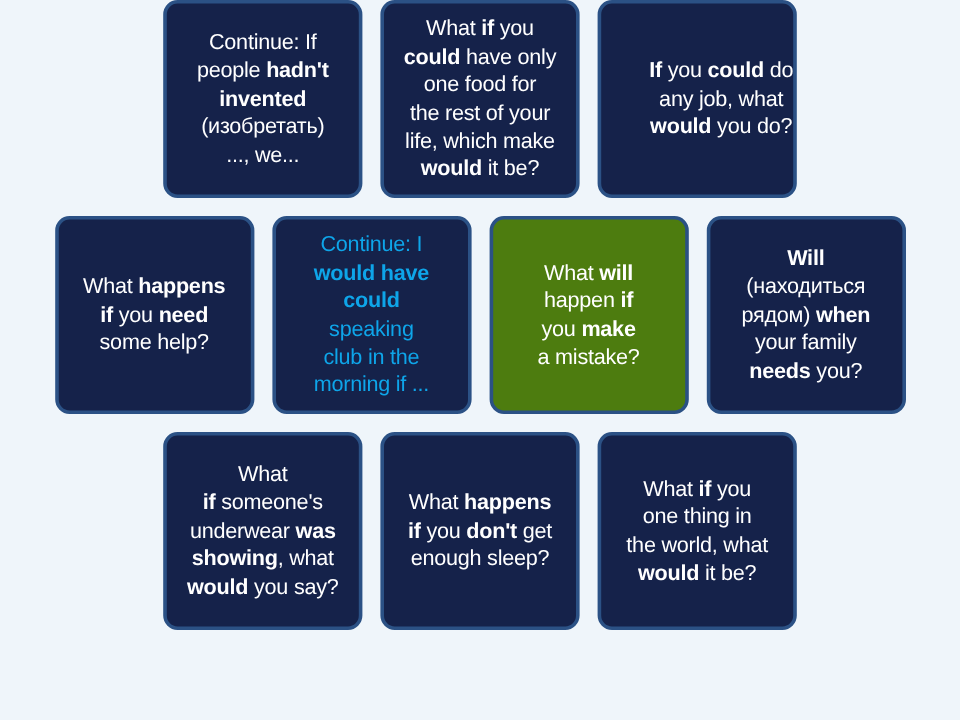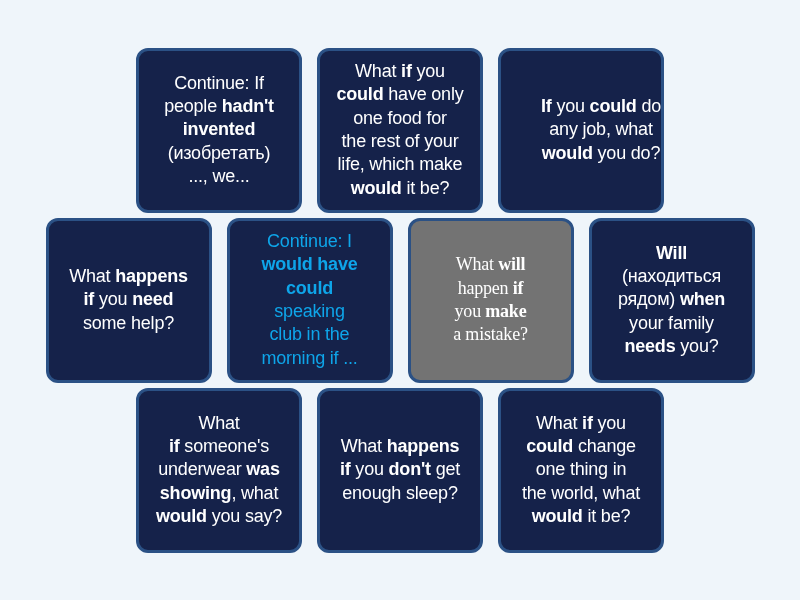--- a/index.html
+++ b/index.html
@@ -5,22 +5,22 @@
   html, body { margin: 0; padding: 0; }
   body {
     width: 800px; height: 600px;
     background: #eff5fa;
     font-family: "Liberation Sans", sans-serif;
     overflow: hidden;
   }
   .grid {
     width: 800px; height: 600px;
     display: flex; flex-direction: column;
-    align-items: center; justify-content: center;
-    gap: 5px;
+    align-items: center; justify-content: flex-start;
+    gap: 15px;
   }
   .row { display: flex; gap: 15px; justify-content: center; }
   .card {
     width: 166px; height: 165px;
     box-sizing: border-box;
     background: #15224a;
     border: 3px solid #2b5185;
     border-radius: 12px;
     display: flex; align-items: center; justify-content: center;
     cursor: pointer;
@@ -79,21 +79,21 @@
       <div class="card" style="background: rgb(21, 34, 74); border-color: rgb(43, 81, 133);">
         <div class="card-text" style="color: #0ea5e9;">
           <div class="line"><span>Continue: I</span></div>
           <div class="line"><span class="b">would have</span></div>
           <div class="line"><span class="b">could</span></div>
           <div class="line"><span>speaking</span></div>
           <div class="line"><span>club in the</span></div>
           <div class="line"><span>morning if ...</span></div>
         </div>
       </div>
-      <div class="card" style="background: #737373; border-color: rgb(43, 81, 133); font-family: Liberation Serif, serif;">
+      <div class="card" style="background: #4d7c0f; border-color: rgb(43, 81, 133);">
         <div class="card-text" style="color: rgb(255, 255, 255);">
           <div class="line"><span>What </span><span class="b">will</span></div>
           <div class="line"><span>happen </span><span class="b">if</span></div>
           <div class="line"><span>you </span><span class="b">make</span></div>
           <div class="line"><span>a mistake?</span></div>
         </div>
       </div>
       <div class="card" style="background: rgb(21, 34, 74); border-color: rgb(43, 81, 133);">
         <div class="card-text" style="color: rgb(255, 255, 255);">
           <div class="line"><span class="b">Will</span></div>
@@ -117,20 +117,19 @@
       <div class="card" style="background: rgb(21, 34, 74); border-color: rgb(43, 81, 133);">
         <div class="card-text" style="color: rgb(255, 255, 255);">
           <div class="line"><span>What </span><span class="b">happens</span></div>
           <div class="line"><span class="b">if</span><span> you </span><span class="b">don't</span><span> get</span></div>
           <div class="line"><span>enough sleep?</span></div>
         </div>
       </div>
       <div class="card" style="background: rgb(21, 34, 74); border-color: rgb(43, 81, 133);">
         <div class="card-text" style="color: rgb(255, 255, 255);">
           <div class="line"><span>What </span><span class="b">if</span><span> you</span></div>
-          <div class="line"><span class="b">could</span><span> change</span></div>
           <div class="line"><span>one thing in</span></div>
           <div class="line"><span>the world, what</span></div>
           <div class="line"><span class="b">would</span><span> it be?</span></div>
         </div>
       </div>
     </div>
   </div>
 
 </body></html>

